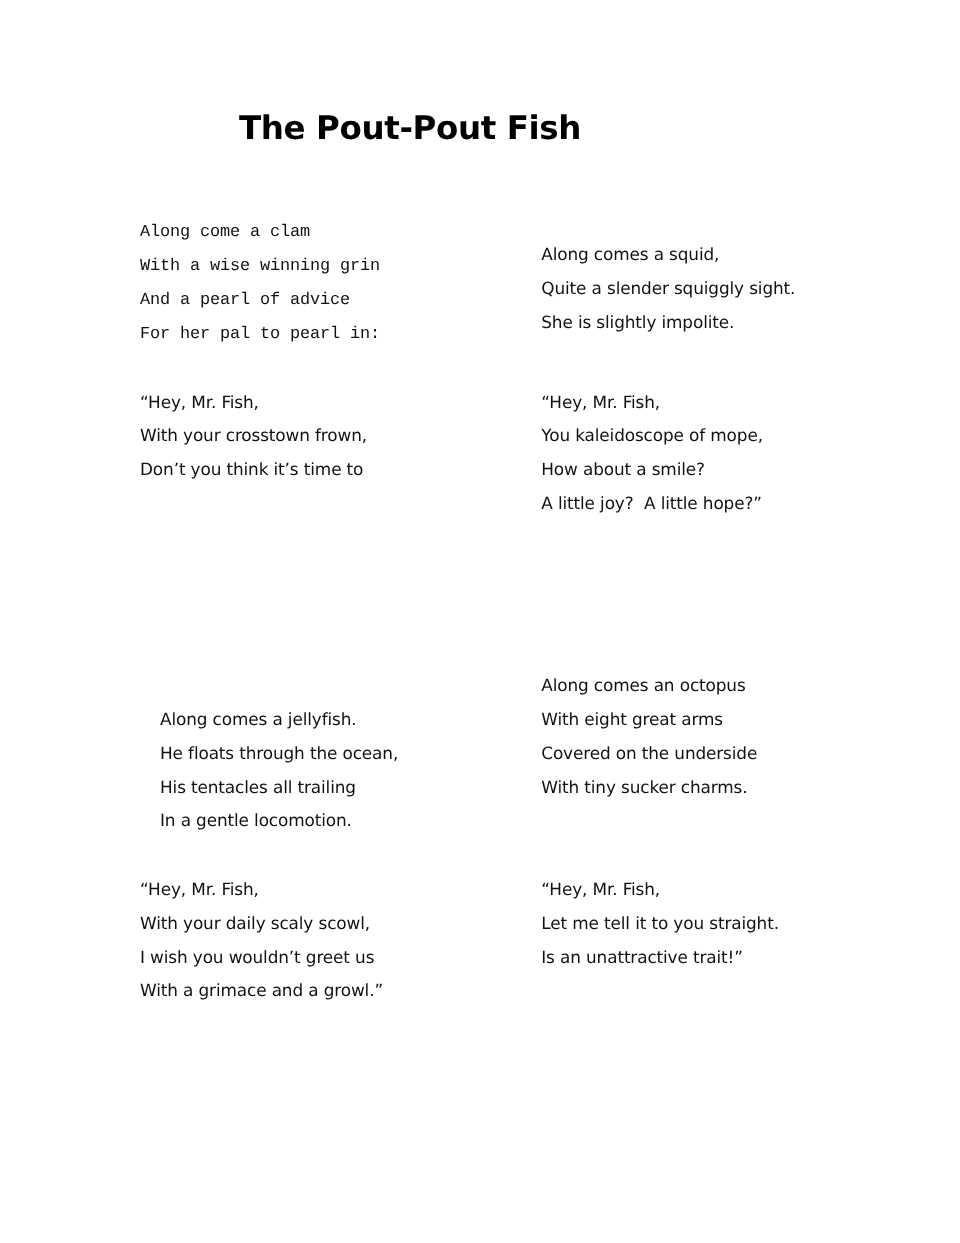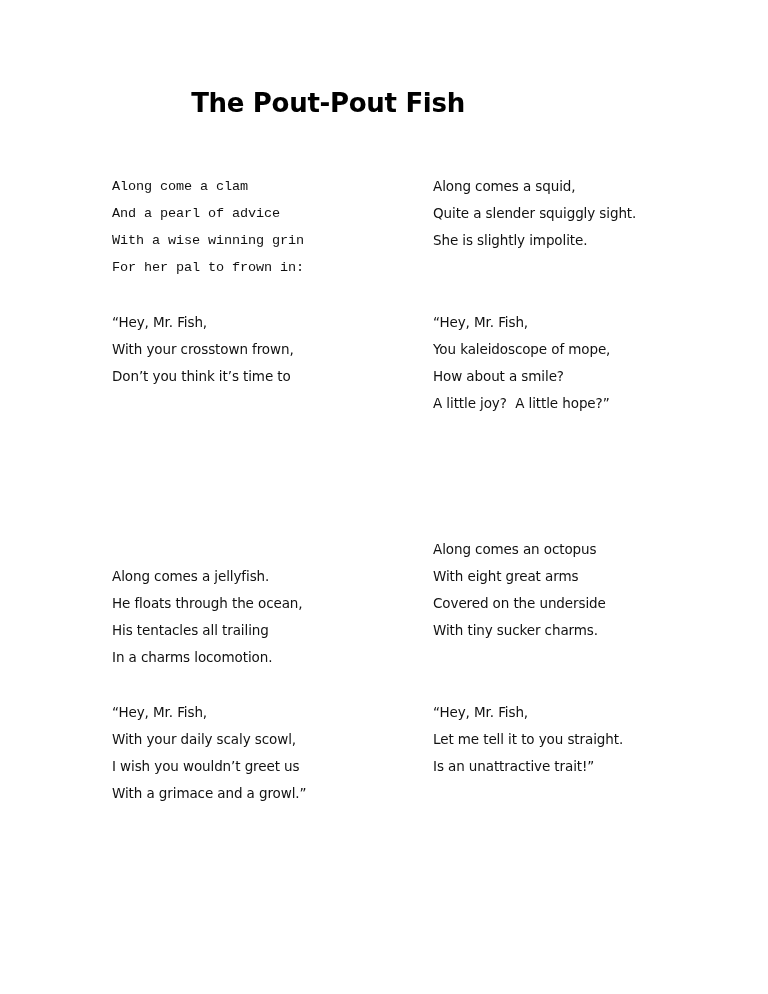--- a/index.html
+++ b/index.html
@@ -15,49 +15,49 @@
     .col-right { left: 433px; }
   </style>
 </head>
 <body>
 
 <div>
   <div class="title">The Pout-Pout Fish</div>
 
   <div class="stanza col-left" style="top:173px;font-family:Liberation Mono, monospace;">
     <div class="line">Along come a clam</div>
+    <div class="line">With a wise winning grin</div>
     <div class="line">And a pearl of advice</div>
-    <div class="line">With a wise winning grin</div>
-    <div class="line">For her pal to frown in:</div>
+    <div class="line">For her pal to pearl in:</div>
   </div>
 
-  <div class="stanza col-right" style="top:173px;">
+  <div class="stanza col-right" style="top:191px;">
     <div class="line">Along comes a squid,</div>
     <div class="line">Quite a slender squiggly sight.</div>
     <div class="line">She is slightly impolite.</div>
   </div>
 
   <div class="stanza col-left" style="top:309px;">
     <div class="line">“Hey, Mr. Fish,</div>
     <div class="line">With your crosstown frown,</div>
     <div class="line">Don’t you think it’s time to</div>
   </div>
 
   <div class="stanza col-right" style="top:309px;">
     <div class="line">“Hey, Mr. Fish,</div>
     <div class="line">You kaleidoscope of mope,</div>
     <div class="line">How about a smile?</div>
     <div class="line">A little joy?  A little hope?”</div>
   </div>
 
-  <div class="stanza col-left" style="top:563px;">
+  <div class="stanza col-left" style="top:563px;margin-left:16px;">
     <div class="line">Along comes a jellyfish.</div>
     <div class="line">He floats through the ocean,</div>
     <div class="line">His tentacles all trailing</div>
-    <div class="line">In a charms locomotion.</div>
+    <div class="line">In a gentle locomotion.</div>
   </div>
 
   <div class="stanza col-right" style="top:536px;">
     <div class="line">Along comes an octopus</div>
     <div class="line">With eight great arms</div>
     <div class="line">Covered on the underside</div>
     <div class="line">With tiny sucker charms.</div>
   </div>
 
   <div class="stanza col-left" style="top:699px;">

